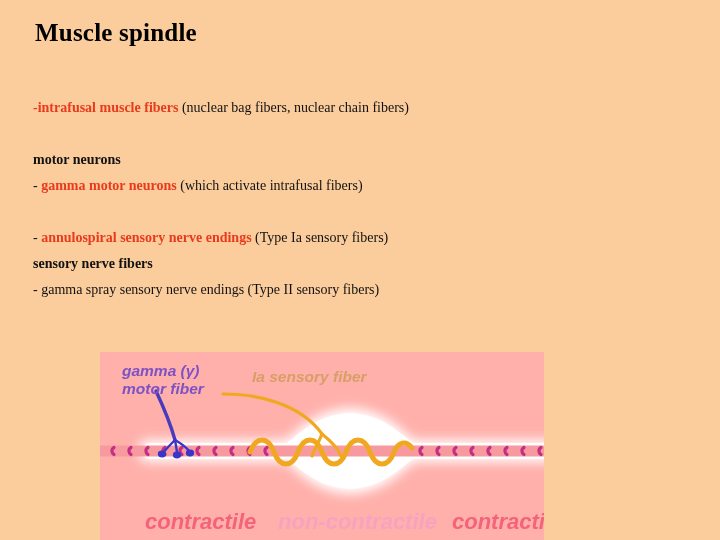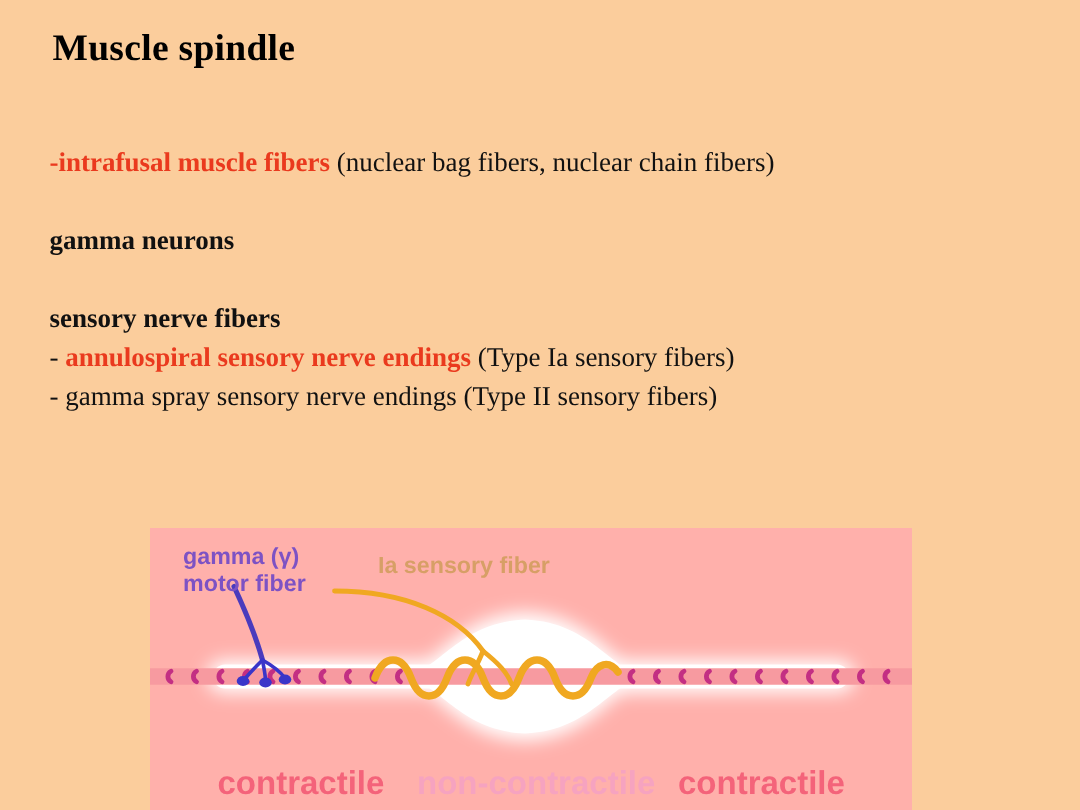--- a/index.html
+++ b/index.html
@@ -36,21 +36,21 @@
     white-space: nowrap;
   }
 
   
   .body-text {
     position: absolute;
     left: 33px;
     top: 95px;
     width: 670px;
     font-family: "Liberation Serif", serif;
-    font-size: 18px;
+    font-size: 14px;
     color: #111111;
     line-height: 26px;
   }
   .ln {
     white-space: nowrap;
     height: 26px;
   }
   .spacer {
     height: 26px;
   }
@@ -65,24 +65,25 @@
   .blk-bold {
     color: #111111;
     font-weight: bold;
   }
 
   
   .figure {
     position: absolute;
     left: 100px;
     top: 352px;
-    width: 508px;
+    width: 444px;
     height: 188px;
     background: #8b5cf6;
     overflow: hidden;
+    font-style: italic;
   }
   .figure svg {
     display: block;
   }
 
   .fig-label {
     font-family: "Liberation Sans", sans-serif;
     font-weight: bold;
   }
 </style>
@@ -95,32 +96,35 @@
 
   <div class="body-text">
 
     <div class="ln">
       <span class="red">-intrafusal muscle fibers</span><span class="blk"> (nuclear bag fibers, nuclear chain fibers)</span>
     </div>
 
     <div class="spacer"></div>
 
     <div class="ln">
-      <span class="blk-bold">gamma neurons</span>
-    </div>
-
+      <span class="blk-bold">motor neurons</span>
+    </div>
+
+    <div class="ln">
+      <span class="blk">- </span><span class="red">gamma motor neurons</span><span class="blk"> (which activate intrafusal fibers)</span>
+    </div>
 
     <div class="spacer"></div>
 
     <div class="ln">
+      <span class="blk">- </span><span class="red">annulospiral sensory nerve endings</span><span class="blk"> (Type Ia sensory fibers)</span>
+    </div>
+
+    <div class="ln">
       <span class="blk-bold">sensory nerve fibers</span>
-    </div>
-
-    <div class="ln">
-      <span class="blk">- </span><span class="red">annulospiral sensory nerve endings</span><span class="blk"> (Type Ia sensory fibers)</span>
     </div>
 
     <div class="ln">
       <span class="blk">- gamma spray sensory nerve endings (Type II sensory fibers)</span>
     </div>
 
   </div>
 
   <div class="figure">
     <svg width="508" height="188" viewBox="0 0 508 188">

